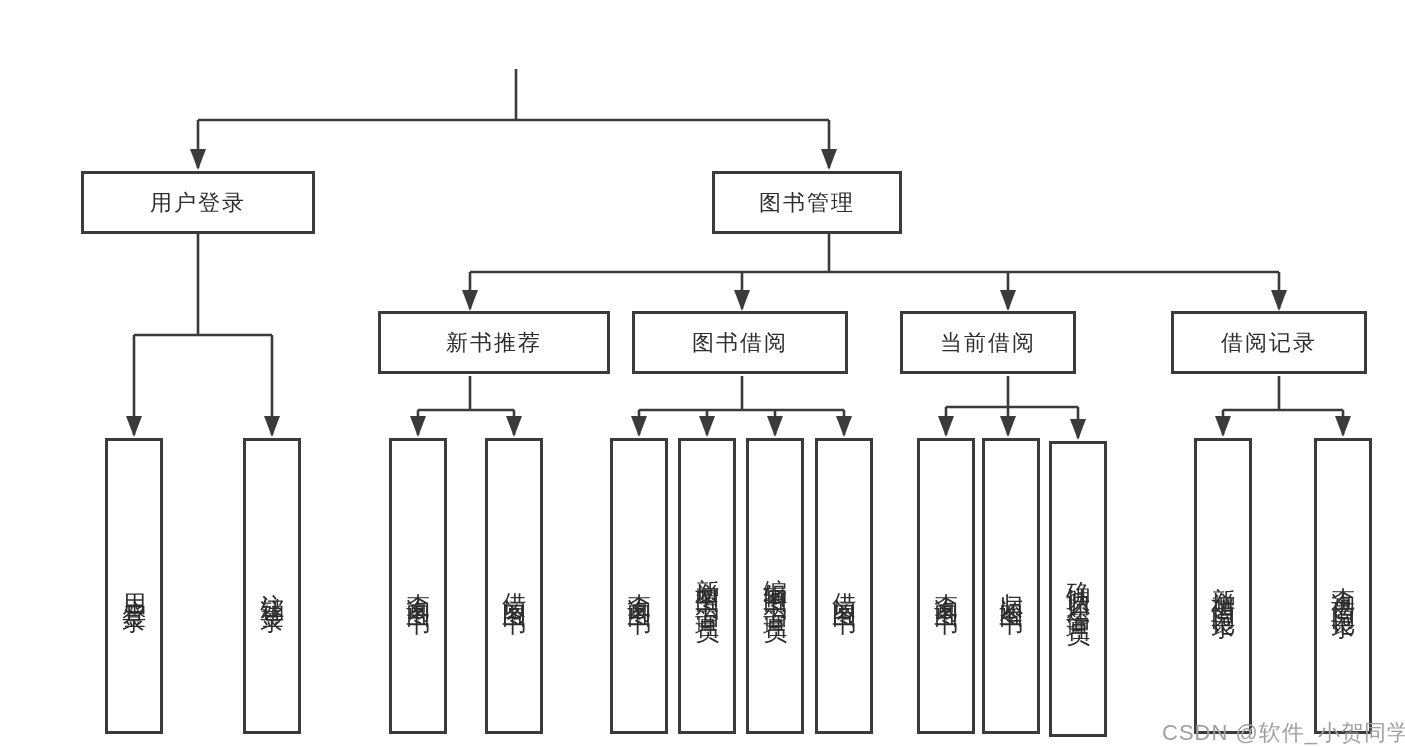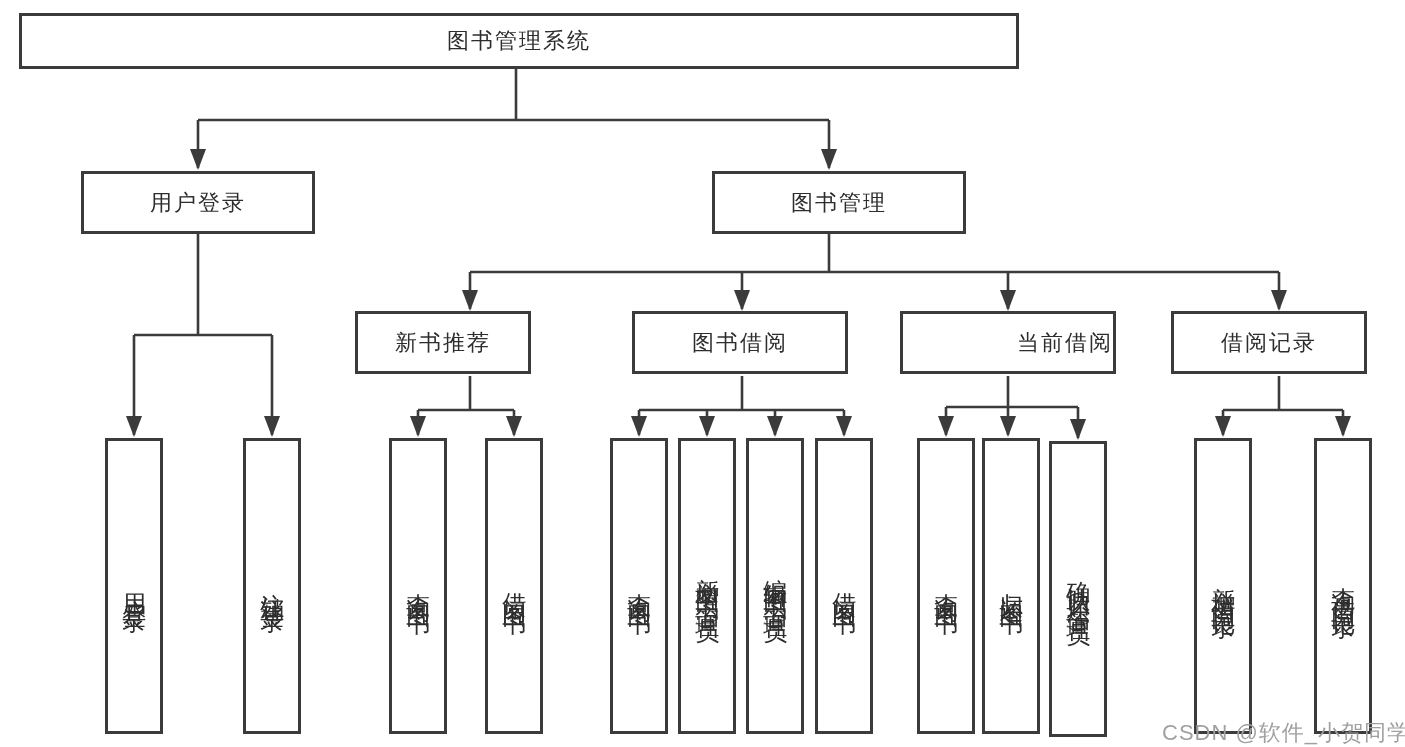--- a/index.html
+++ b/index.html
@@ -25,24 +25,24 @@
   .vbox span {
     writing-mode: vertical-rl;
     font-size: 24px;
     letter-spacing: 6px;
     line-height: 1.1;
     white-space: nowrap;
   }
   
   .n-root   { left: 19px;  top: 13px;  width: 1000px; height: 56px; }
   .n-l2a    { left: 81px;  top: 171px; width: 234px;  height: 63px; }
-  .n-l2b    { left: 712px; top: 171px; width: 254px;  height: 63px; }
-  .n-l3a    { left: 355px; top: 311px; width: 176px;  height: 63px; }
+  .n-l2b    { left: 712px; top: 171px; width: 190px;  height: 63px; }
+  .n-l3a    { left: 378px; top: 311px; width: 232px;  height: 63px; }
   .n-l3b    { left: 632px; top: 311px; width: 216px;  height: 63px; text-align: right; }
-  .n-l3c    { left: 900px; top: 311px; width: 216px;  height: 63px; justify-content: flex-end; }
+  .n-l3c    { left: 900px; top: 311px; width: 176px;  height: 63px; }
   .n-l3d    { left: 1171px;top: 311px; width: 196px;  height: 63px; }
   .leaf     { width: 58px; height: 296px; top: 438px; }
   .lf-1  { left: 105px; }
   .lf-2  { left: 243px; }
   .lf-3  { left: 389px; }
   .lf-4  { left: 485px; }
   .lf-5  { left: 610px; }
   .lf-6  { left: 678px; }
   .lf-7  { left: 746px; }
   .lf-8  { left: 815px; }
@@ -118,23 +118,20 @@
       <polygon points="1070,419 1086,419 1078,440"></polygon>
     </g>
 
     <g>
       <path d="M1279,376 V410 M1223,410 H1343 M1223,410 V435 M1343,410 V435"></path>
       <polygon points="1215,416 1231,416 1223,437"></polygon>
       <polygon points="1335,416 1351,416 1343,437"></polygon>
     </g>
   </svg>
 
-  <div class="box hbox n-root">
-    <span>图书管理系统</span>
-  </div>
 
   <div class="box hbox n-l2a">
     <span>用户登录</span>
   </div>
   <div class="box hbox n-l2b">
     <span>图书管理</span>
   </div>
 
   <div class="box hbox n-l3a">
     <span>新书推荐</span>

